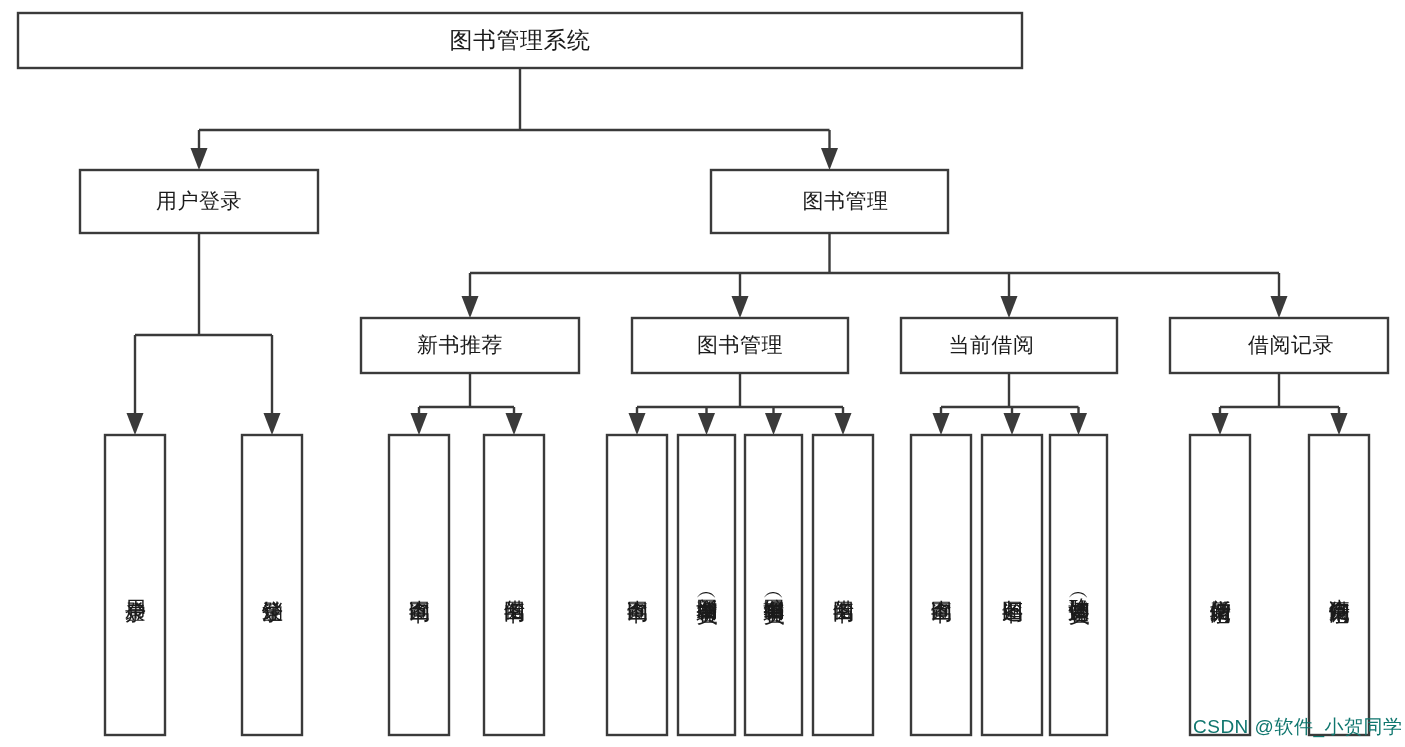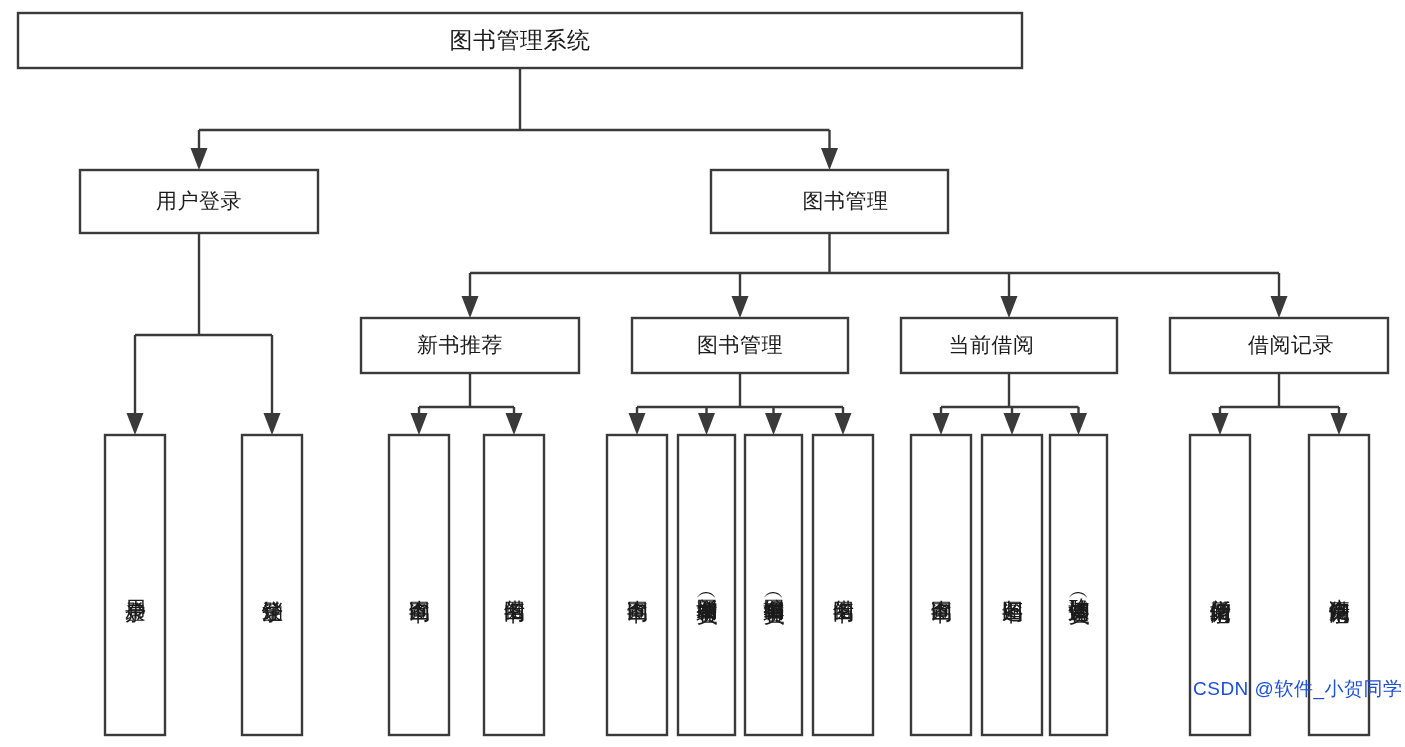--- a/index.html
+++ b/index.html
@@ -176,15 +176,15 @@
       <div class="node-label-v" style="left: 678px; top: 435px; width: 57px; height: 300px;">新增图书（管理员）</div>
       <div class="node-label-v" style="left: 745px; top: 435px; width: 57px; height: 300px;">编辑图书（管理员）</div>
       <div class="node-label-v" style="left: 813px; top: 435px; width: 60px; height: 300px;">借阅图书</div>
       <div class="node-label-v" style="left: 911px; top: 435px; width: 60px; height: 300px;">查询图书</div>
       <div class="node-label-v" style="left: 982px; top: 435px; width: 60px; height: 300px;">归还图书</div>
       <div class="node-label-v" style="left: 1050px; top: 435px; width: 57px; height: 300px;">确认归还（管理员）</div>
       <div class="node-label-v" style="left: 1190px; top: 435px; width: 60px; height: 300px;">新增借阅记录</div>
       <div class="node-label-v" style="left: 1309px; top: 435px; width: 60px; height: 300px;">查询借阅记录</div>
     </div>
 
-  <div class="watermark" style="left: 1193px; top: 676px; color: #1d4ed8;">CSDN @软件_小贺同学</div>
+  <div class="watermark" style="left: 1193px; top: 714px; color: #0f766e;">CSDN @软件_小贺同学</div>
 
 </div>
 
 </body></html>

